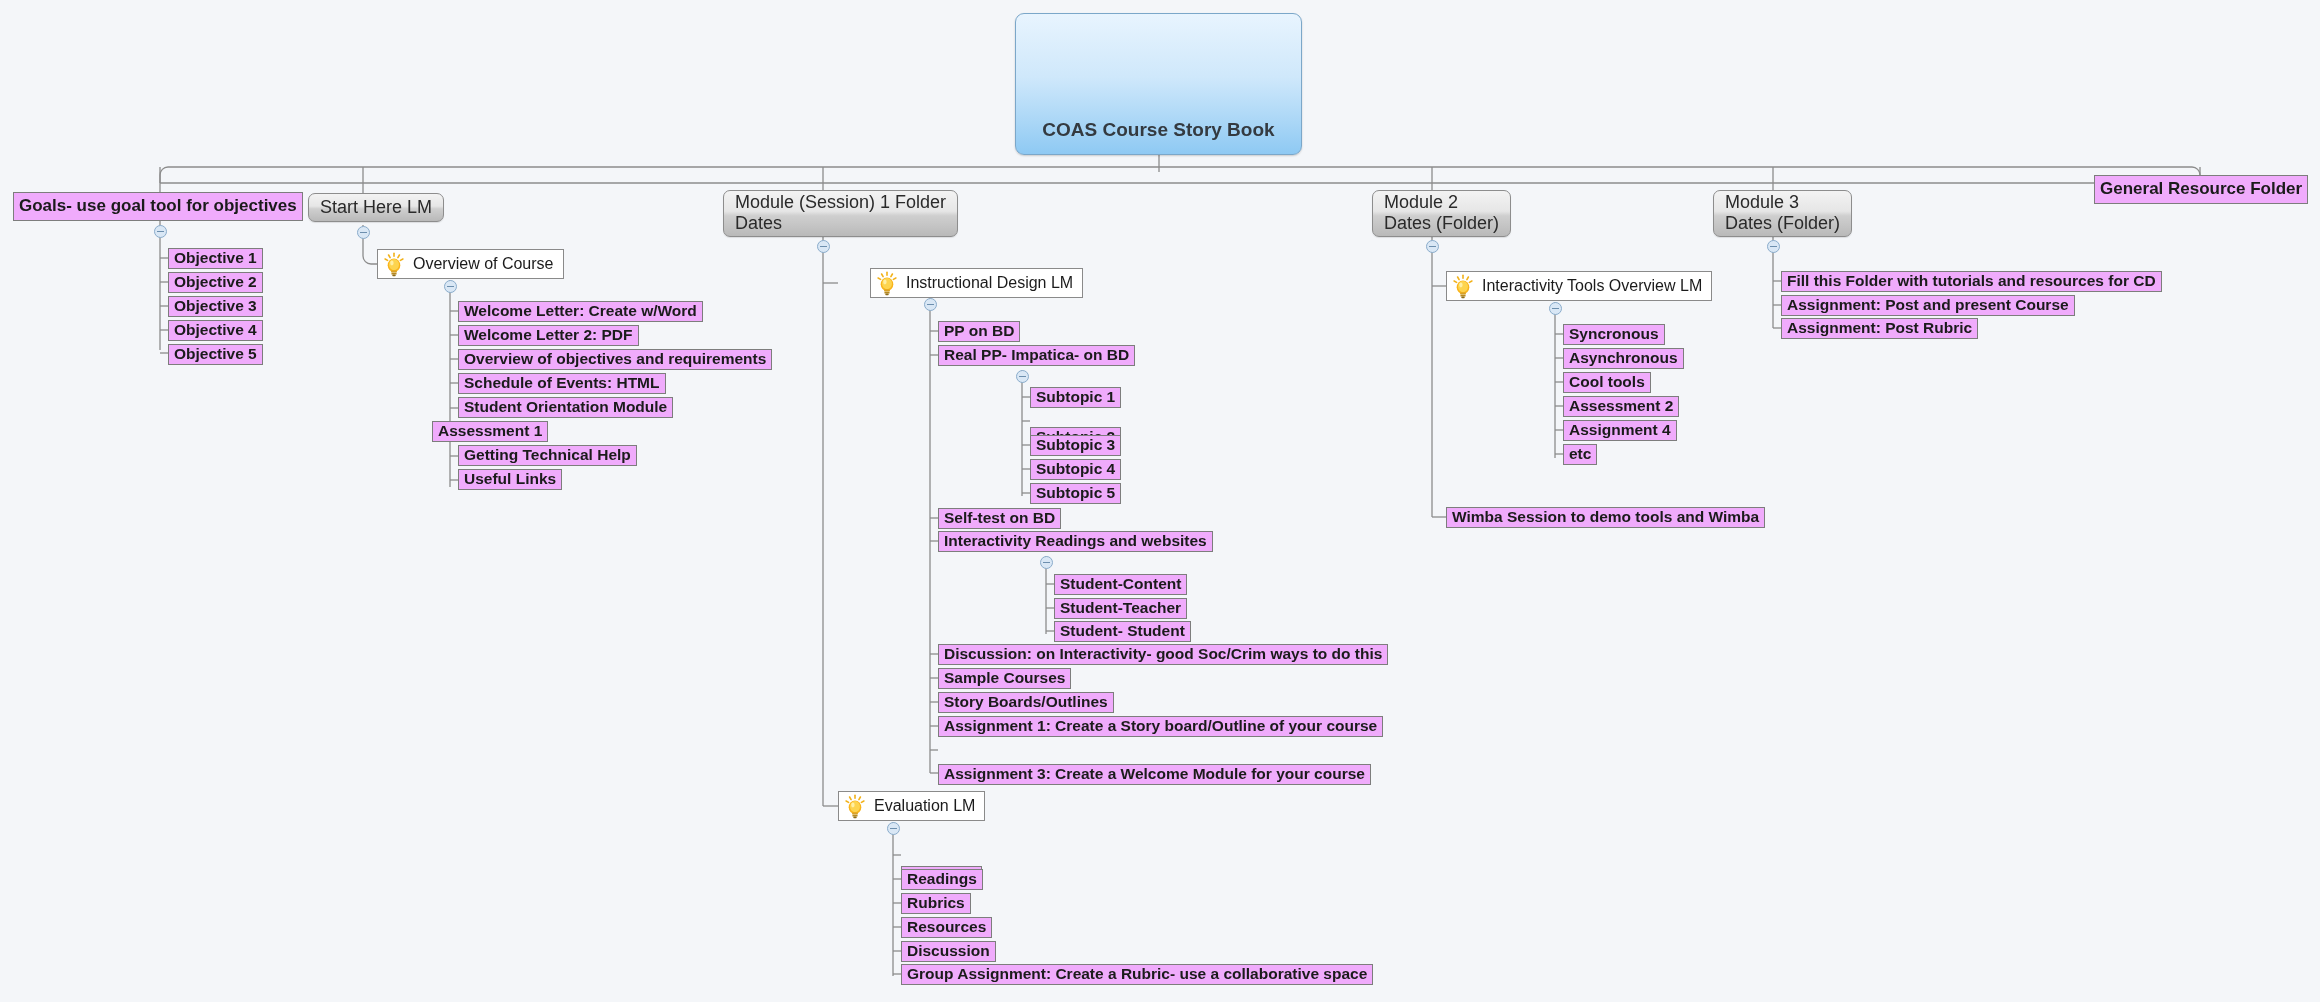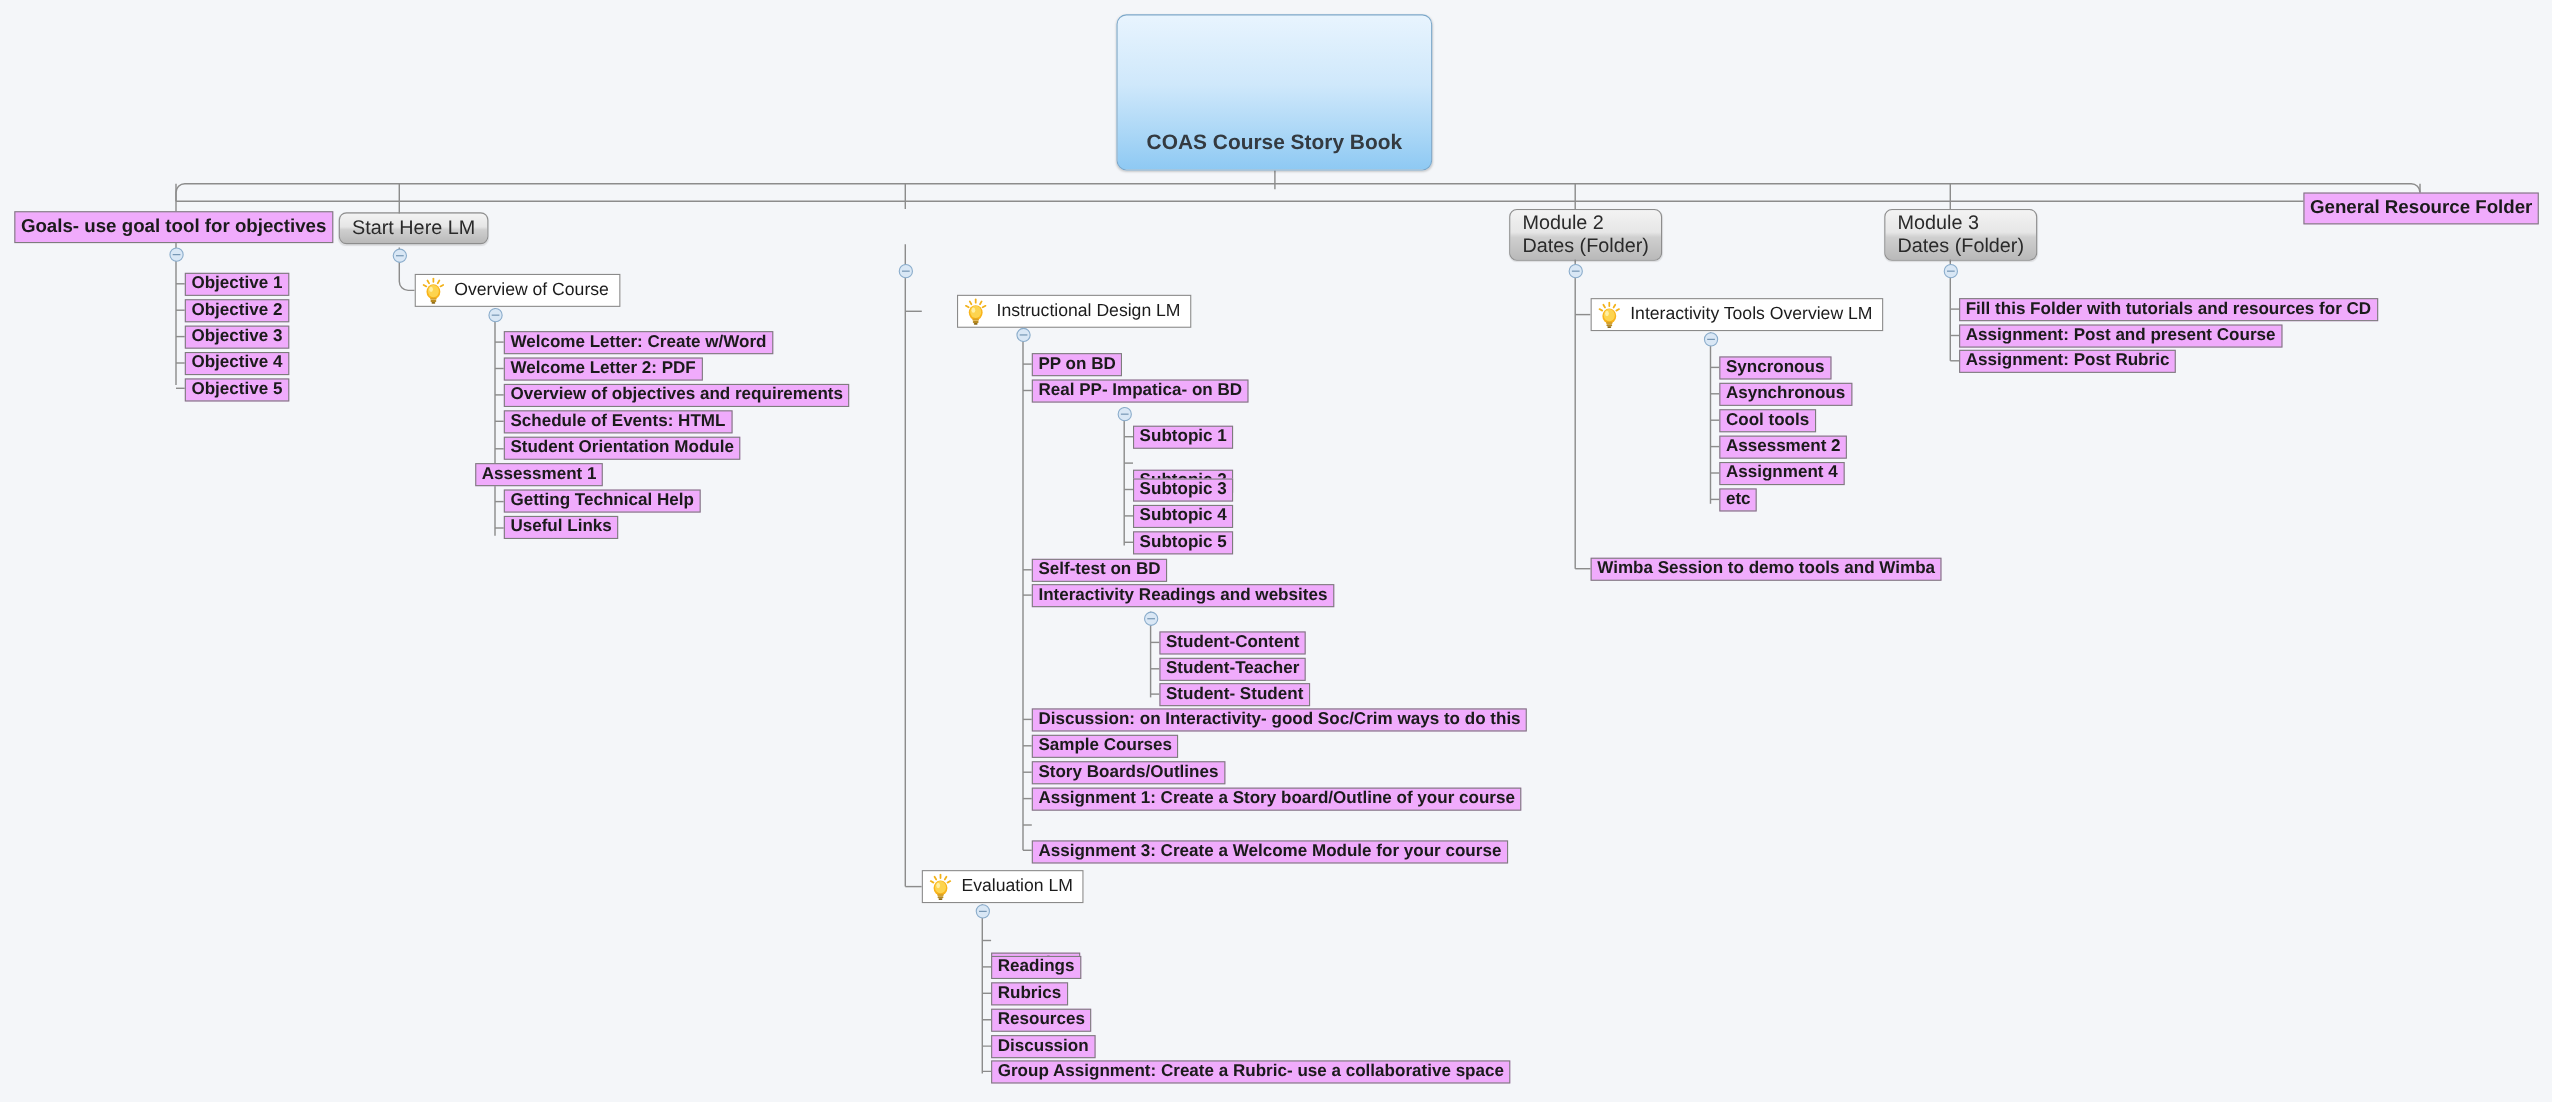--- a/index.html
+++ b/index.html
@@ -256,20 +256,24 @@
   <div class="node leaf" style="left:432px; top:421px;">
     <span>Assessment 1</span>
   </div>
   <div class="node leaf" style="left:458px; top:445px;">
     <span>Getting Technical Help</span>
   </div>
   <div class="node leaf" style="left:458px; top:469px;">
     <span>Useful Links</span>
   </div>
 
+  <div class="node folder" style="left:723px; top:190px; height:47px;">
+    <span class="ln">Module (Session) 1 Folder</span>
+    <span class="ln">Dates</span>
+  </div>
   <div class="toggle" style="left:817px; top:240px;"></div>
 
   <div class="node lm" style="left:870px; top:268px;">
     <svg class="bulb" viewBox="0 0 24 25">
       <g stroke="#f2b21a" stroke-width="1.6" stroke-linecap="round">
         <line x1="12" y1="1.2" x2="12" y2="4.2"></line>
         <line x1="6.6" y1="3.0" x2="8.1" y2="5.6"></line>
         <line x1="17.4" y1="3.0" x2="15.9" y2="5.6"></line>
         <line x1="3.1" y1="7.0" x2="5.6" y2="8.4"></line>
         <line x1="20.9" y1="7.0" x2="18.4" y2="8.4"></line>

